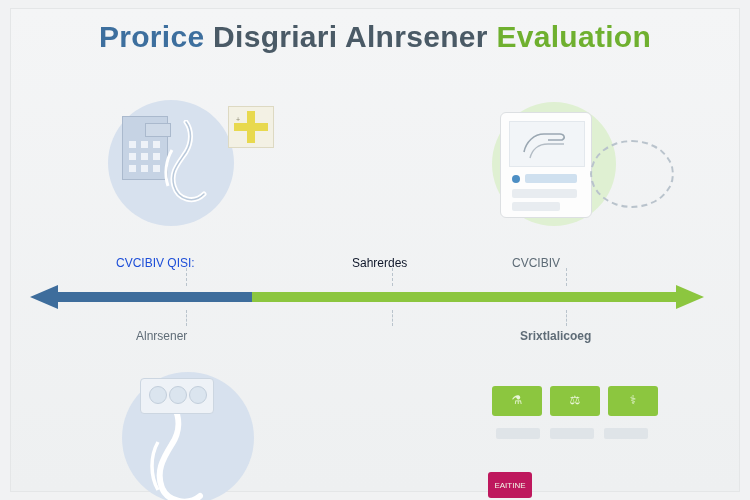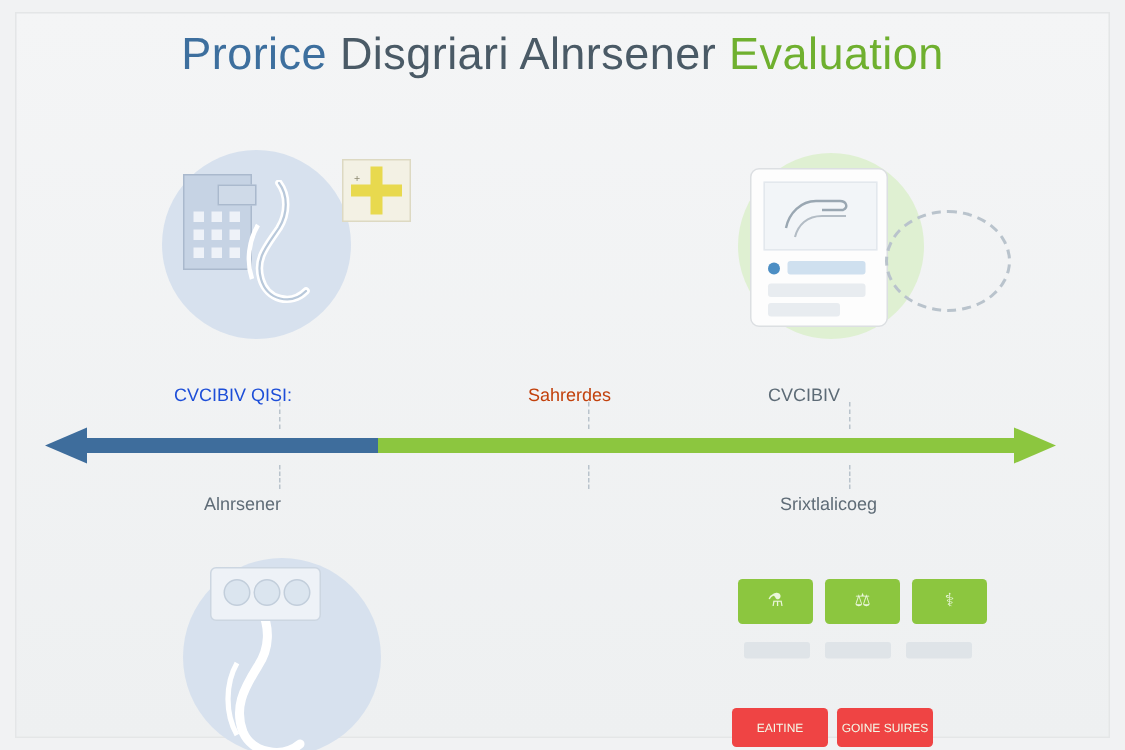--- a/index.html
+++ b/index.html
@@ -32,21 +32,21 @@
   }
 
   
   #title {
     position: absolute;
     left: 0;
     top: 20px;
     width: 750px;
     text-align: center;
     font-size: 30px;
-    font-weight: normal;
+    font-weight: bold;
     letter-spacing: 0.3px;
     white-space: nowrap;
   }
   #title .t-a { color: #3d6f9e; }
   #title .t-b { color: #4a5a66; }
   #title .t-c { color: #6fb02f; }
 
   
   .bubble {
     position: absolute;
@@ -265,34 +265,34 @@
     height: 16px;
   }
 
   
   .stage-label {
     position: absolute;
     font-size: 12px;
     white-space: nowrap;
   }
   #stage-1 { left: 116px; top: 256px; color: #1d4ed8; }
-  #stage-2 { left: 352px; top: 256px; color: #c2410c; }
+  #stage-2 { left: 352px; top: 256px; color: #0f172a; }
   #stage-3 { left: 512px; top: 256px; color: #5d6b76; }
 
   
   .desc {
     position: absolute;
     font-size: 12px;
     color: #5f6c77;
     line-height: 16px;
     white-space: pre-line;
   }
   #desc-1 { left: 136px; top: 328px; }
   #desc-2 { left: 310px; top: 328px; }
-  #desc-3 { left: 520px; top: 328px; }
+  #desc-3 { left: 520px; top: 328px; font-weight: bold; }
 
   
   #chips-top {
     position: absolute;
     left: 492px;
     top: 386px;
     display: flex;
     gap: 8px;
   }
   #chips-top .chip {
@@ -325,23 +325,23 @@
     border-radius: 2px;
   }
   #chips-bottom {
     position: absolute;
     left: 488px;
     top: 472px;
     display: flex;
     gap: 6px;
   }
   #chips-bottom .chip {
-    width: 64px;
+    width: 44px;
     height: 26px;
-    background: #ef4444;
+    background: #be185d;
     border-radius: 3px;
     color: #f3fae9;
     font-size: 8px;
     display: flex;
     align-items: center;
     justify-content: center;
     text-align: center;
     line-height: 9px;
   }
 </style>
@@ -444,16 +444,14 @@
   </div>
 
   <div id="chips-mid">
     <div class="bar"></div>
     <div class="bar"></div>
     <div class="bar"></div>
   </div>
 
   <div id="chips-bottom">
     <div class="chip">EAITINE</div>
-    <div class="chip">GOINE
-SUIRES</div>
   </div>
 </div>
 
 </body></html>

